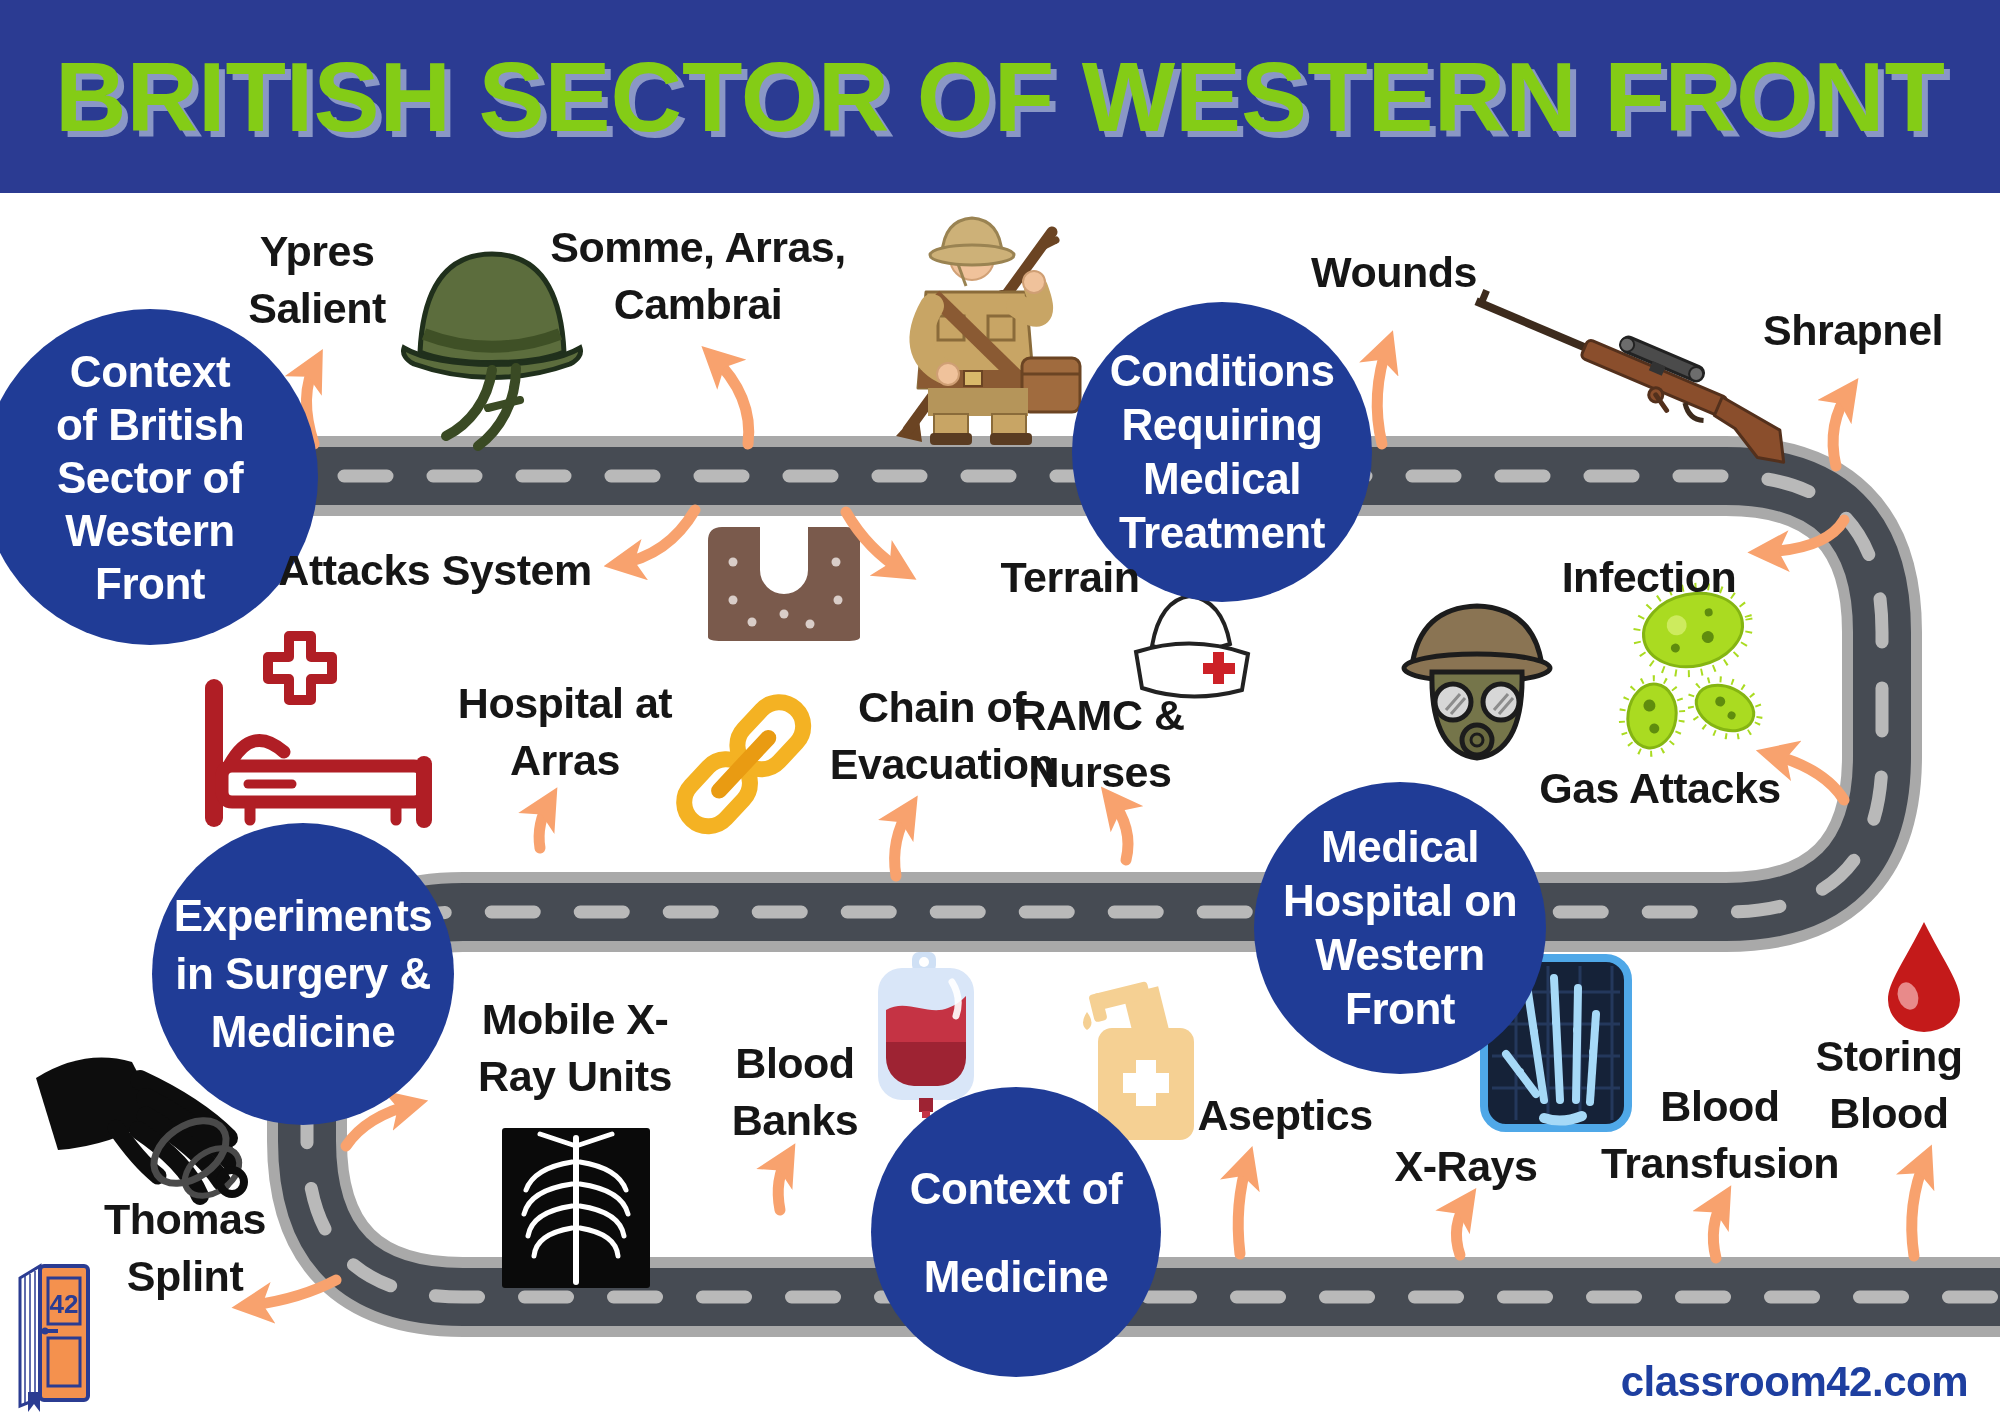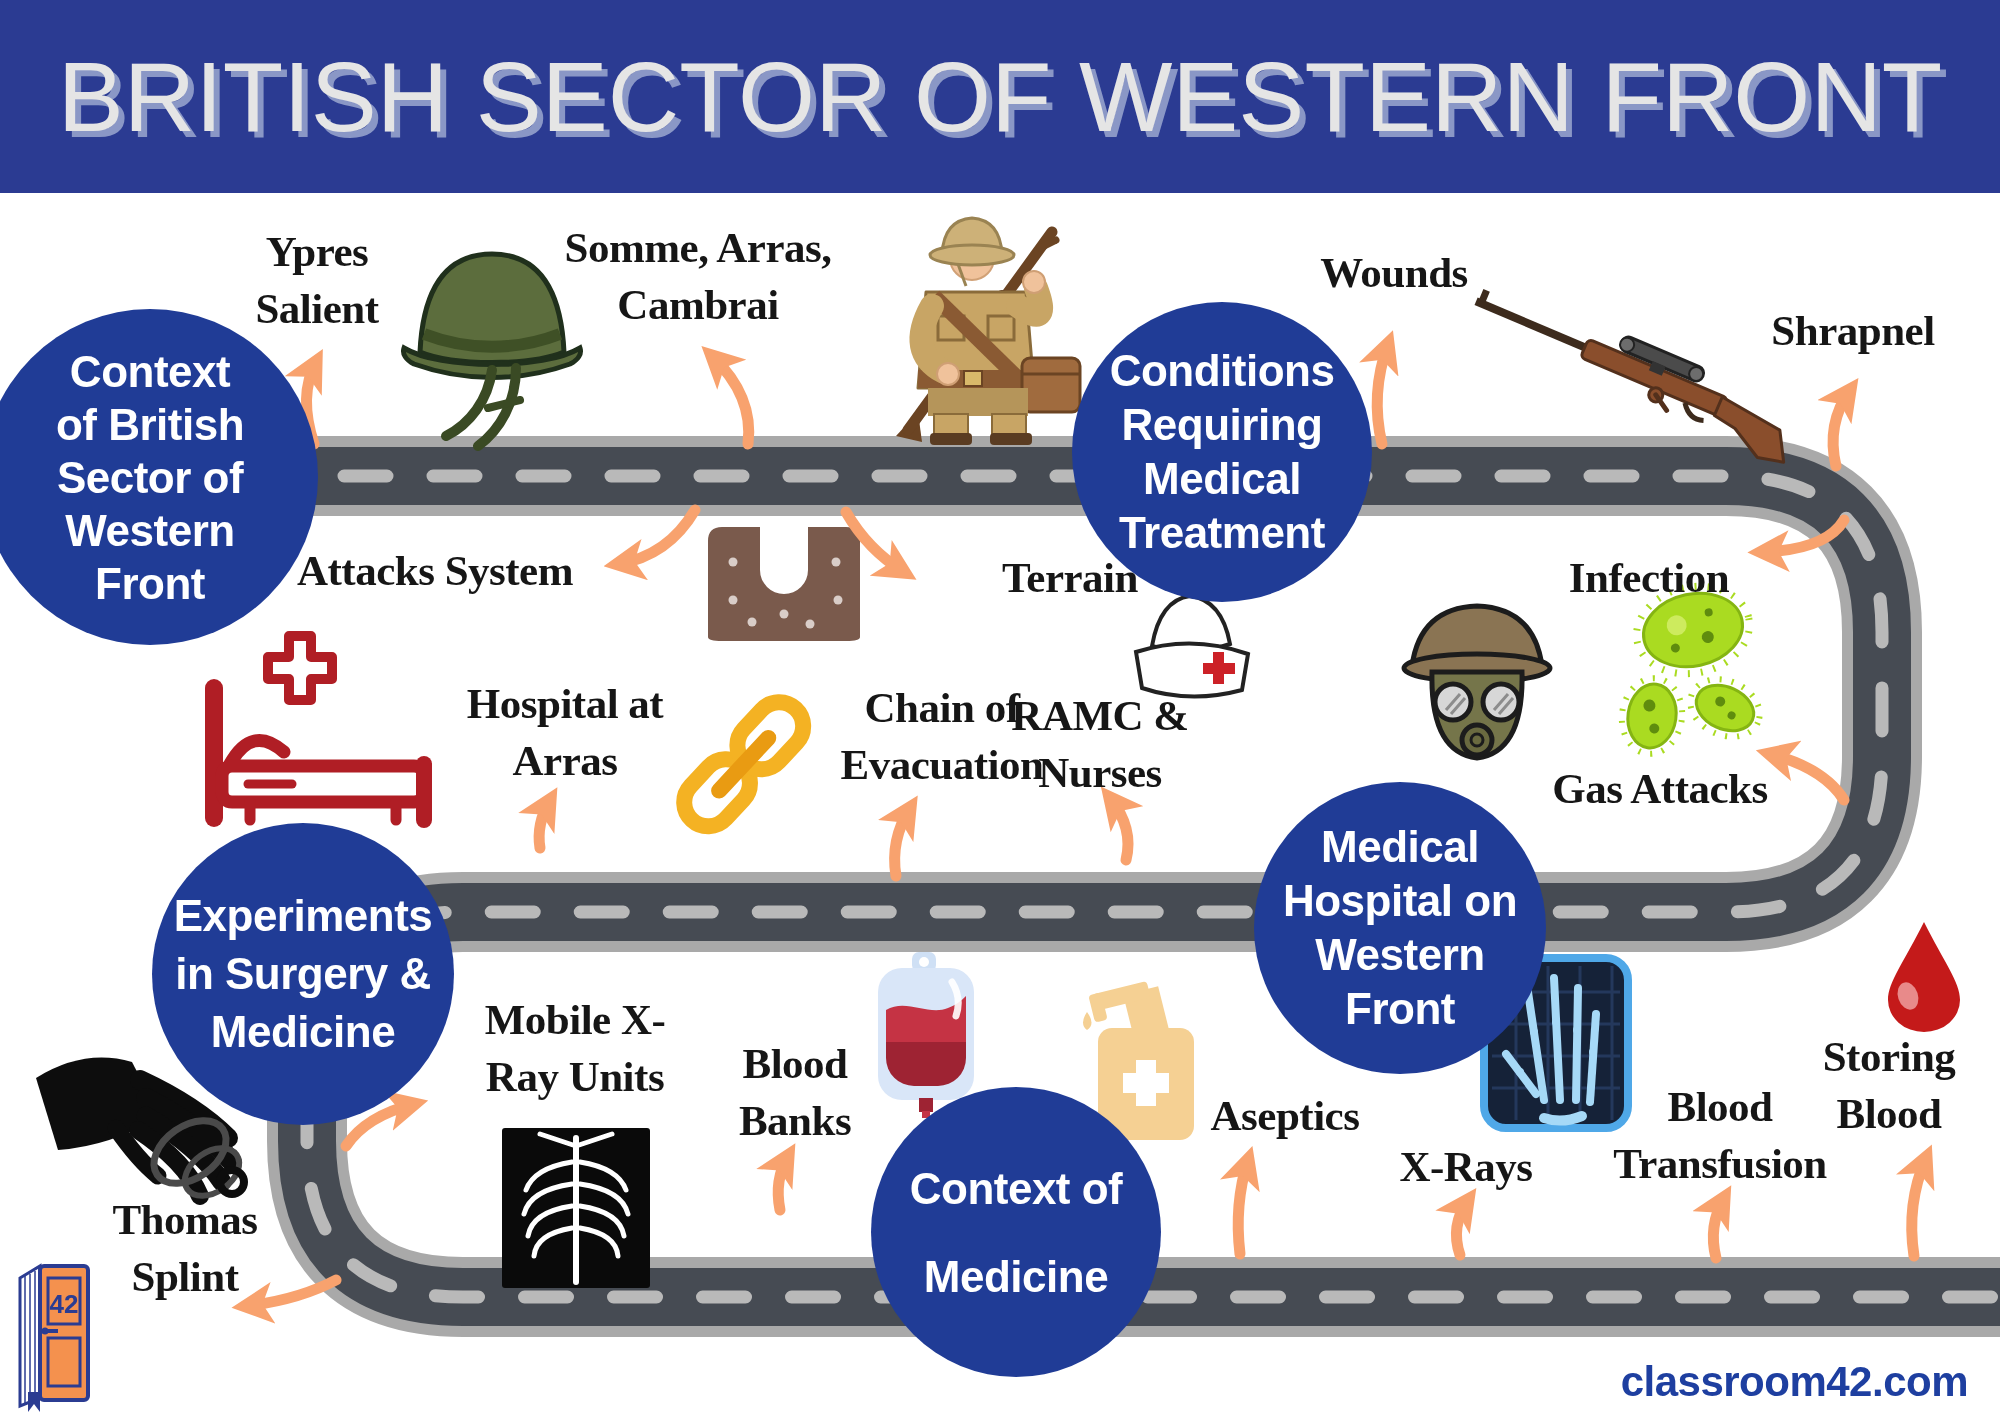--- a/index.html
+++ b/index.html
@@ -1,29 +1,29 @@
 <!DOCTYPE html>
 <html style="--banner: #2b3b92; --category: #203c96; --arrow: #f8a26e; --road_dark: #464b53; --road_edge: #a9a9a9; --road_dash: #b9b9b9; --label: #161616; --website: #1e3fa0;"><head>
 <meta charset="utf-8">
 <style>
   html,body{margin:0;padding:0;background:#fff;}
   .stage{position:relative;width:2000px;height:1414px;background:#fff;overflow:hidden;
          font-family:"Liberation Sans",sans-serif;}
   .banner{position:absolute;left:0;top:0;width:2000px;height:193px;background:var(--banner,#2b3b92);
           display:flex;align-items:center;justify-content:center;}
-  .banner h1{margin:0;color:#e5e5e5;font-weight:400;font-size:99px;letter-spacing:0px;
+  .banner h1{margin:0;color:#84cc16;font-weight:700;font-size:99px;letter-spacing:0px;
              text-shadow:6px 6px 0 #8a97c6;white-space:nowrap;}
   svg.art{position:absolute;left:0;top:0;}
   .cat{position:absolute;border-radius:50%;background:var(--category,#203c96);color:#fff;
        display:flex;flex-direction:column;align-items:center;justify-content:center;
        text-align:center;font-weight:700;font-size:44px;line-height:54px;letter-spacing:-0.5px;}
   .cat span{display:block;white-space:nowrap;}
   .lbl{position:absolute;transform:translate(-50%,-50%);text-align:center;color:var(--label,#161616);
        font-weight:700;font-size:43px;line-height:57px;white-space:nowrap;letter-spacing:-0.5px;}
-  .lbl span{display:block;font-family:Liberation Serif, serif;}
+  .lbl span{display:block;}
   .site{position:absolute;right:32px;bottom:8px;font-size:42px;font-weight:700;
         color:var(--website,#1e3fa0);letter-spacing:-0.5px;}
 </style>
 </head>
 <body>
 
 <div class="stage">
 
   <svg class="art" width="2000" height="1414" viewBox="0 0 2000 1414">
     <defs>

